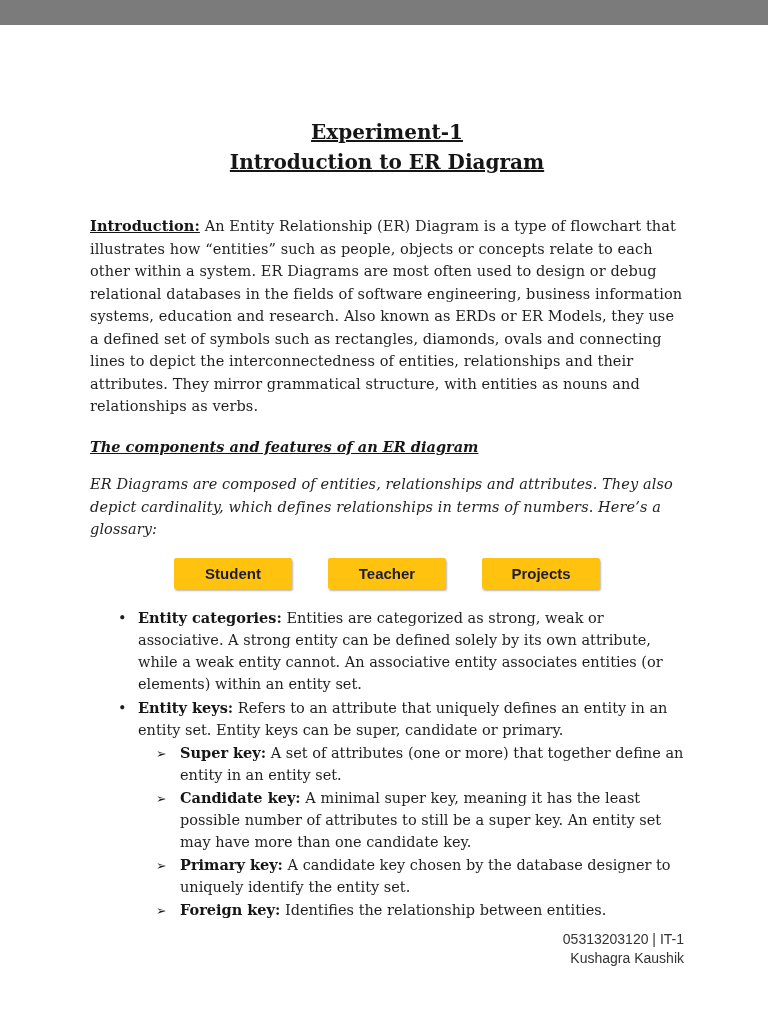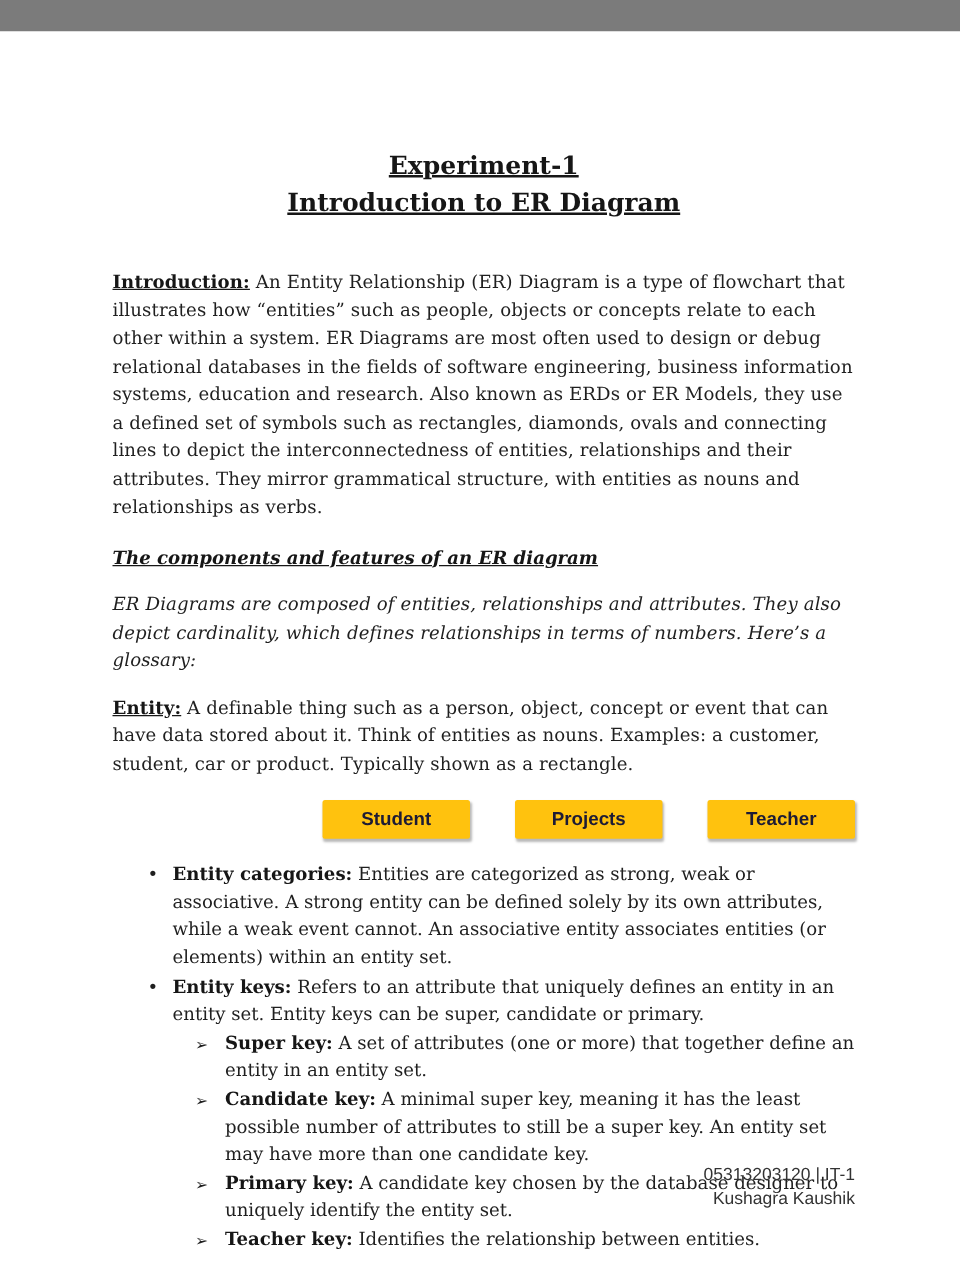--- a/index.html
+++ b/index.html
@@ -45,21 +45,21 @@
     font-weight: bold;
     text-decoration: underline;
     color: #161616;
     font-style: italic;
   }
   .p-glossary { margin-top: 15px; font-style: italic; }
   .p-entity { margin-top: 15px; }
   .boxes-row {
     margin-top: 17px;
     display: flex;
-    justify-content: flex-end;
+    justify-content: center;
     gap: 36px;
   }
   .entity-box {
     width: 118px;
     height: 31px;
     background: var(--entity-box-bg, #FFC20E);
     color: var(--entity-box-text, #1D1B35);
     font-family: "Liberation Sans", "DejaVu Sans", sans-serif;
     font-weight: bold;
     font-size: 15px;
@@ -127,46 +127,45 @@
       <span class="u">Experiment-1</span><br>
       <span class="u">Introduction to ER Diagram</span>
     </h1>
 
     <p class="para p-intro"><span class="bold-u">Introduction:</span><span> An Entity Relationship (ER) Diagram is a type of flowchart that illustrates how “entities” such as people, objects or concepts relate to each other within a system. ER Diagrams are most often used to design or debug relational databases in the fields of software engineering, business information systems, education and research. Also known as ERDs or ER Models, they use a defined set of symbols such as rectangles, diamonds, ovals and connecting lines to depict the interconnectedness of entities, relationships and their attributes. They mirror grammatical structure, with entities as nouns and relationships as verbs.</span></p>
 
     <h2 class="h-components">The components and features of an ER diagram</h2>
 
     <p class="para p-glossary">ER Diagrams are composed of entities, relationships and attributes. They also depict cardinality, which defines relationships in terms of numbers. Here’s a glossary:</p>
 
-    <p class="para p-entity"><span class="bold-u">Entity:</span><span> A definable thing such as a person, object, concept or event that can have data stored about it. Think of entities as nouns. Examples: a customer, student, car or product. Typically shown as a rectangle.</span></p>
 
     <div class="boxes-row">
       <div class="entity-box">Student</div>
+      <div class="entity-box">Teacher</div>
       <div class="entity-box">Projects</div>
-      <div class="entity-box">Teacher</div>
     </div>
 
     <ul class="blist">
       <li>
-        <span class="bullet-marker">•</span><span class="b">Entity categories:</span><span> Entities are categorized as strong, weak or associative. A strong entity can be defined solely by its own attributes, while a weak event cannot. An associative entity associates entities (or elements) within an entity set.</span>
+        <span class="bullet-marker">•</span><span class="b">Entity categories:</span><span> Entities are categorized as strong, weak or associative. A strong entity can be defined solely by its own attribute, while a weak entity cannot. An associative entity associates entities (or elements) within an entity set.</span>
       </li>
       <li>
         <span class="bullet-marker">•</span><span class="b">Entity keys:</span><span> Refers to an attribute that uniquely defines an entity in an entity set. Entity keys can be super, candidate or primary.</span>
         <ul class="sublist">
           <li>
             <span class="sub-marker">➢</span><span class="b">Super key:</span><span> A set of attributes (one or more) that together define an entity in an entity set.</span>
           </li>
           <li>
             <span class="sub-marker">➢</span><span class="b">Candidate key:</span><span> A minimal super key, meaning it has the least possible number of attributes to still be a super key. An entity set may have more than one candidate key.</span>
           </li>
           <li>
             <span class="sub-marker">➢</span><span class="b">Primary key:</span><span> A candidate key chosen by the database designer to uniquely identify the entity set.</span>
           </li>
           <li>
-            <span class="sub-marker">➢</span><span class="b">Teacher key:</span><span> Identifies the relationship between entities.</span>
+            <span class="sub-marker">➢</span><span class="b">Foreign key:</span><span> Identifies the relationship between entities.</span>
           </li>
         </ul>
       </li>
     </ul>
 
   </div>
 
   <div class="footer">
     <div>05313203120 | IT-1</div>
     <div>Kushagra Kaushik</div>

